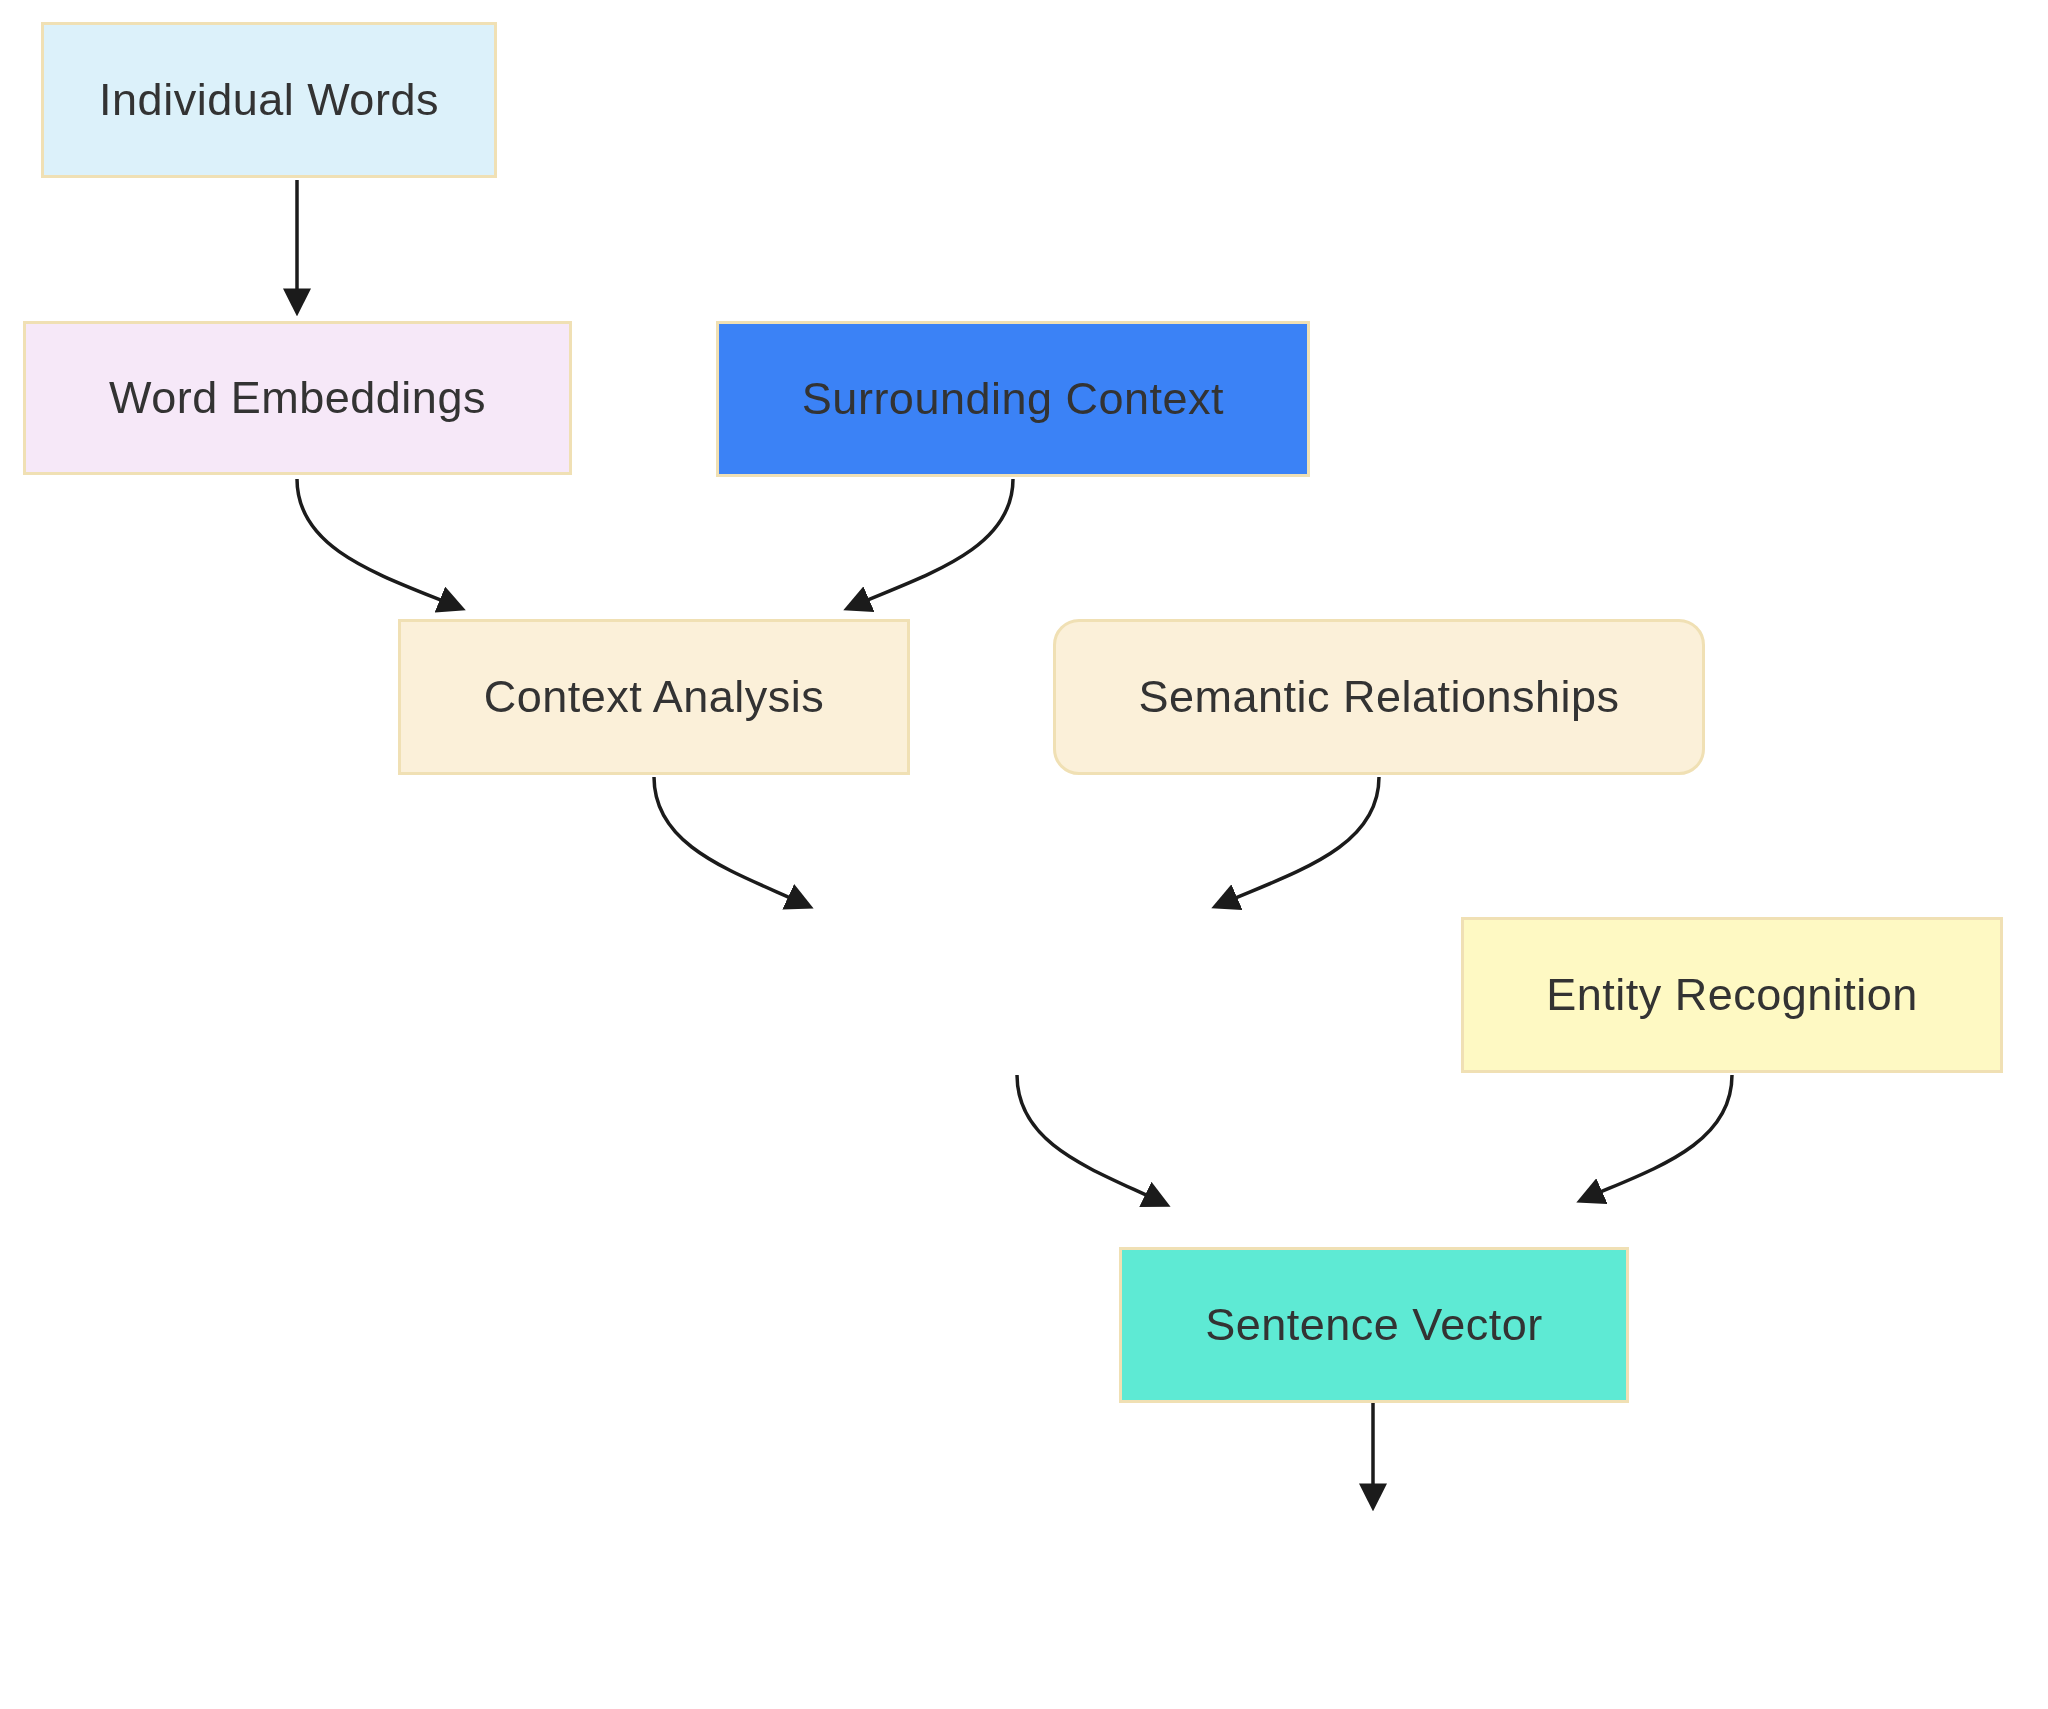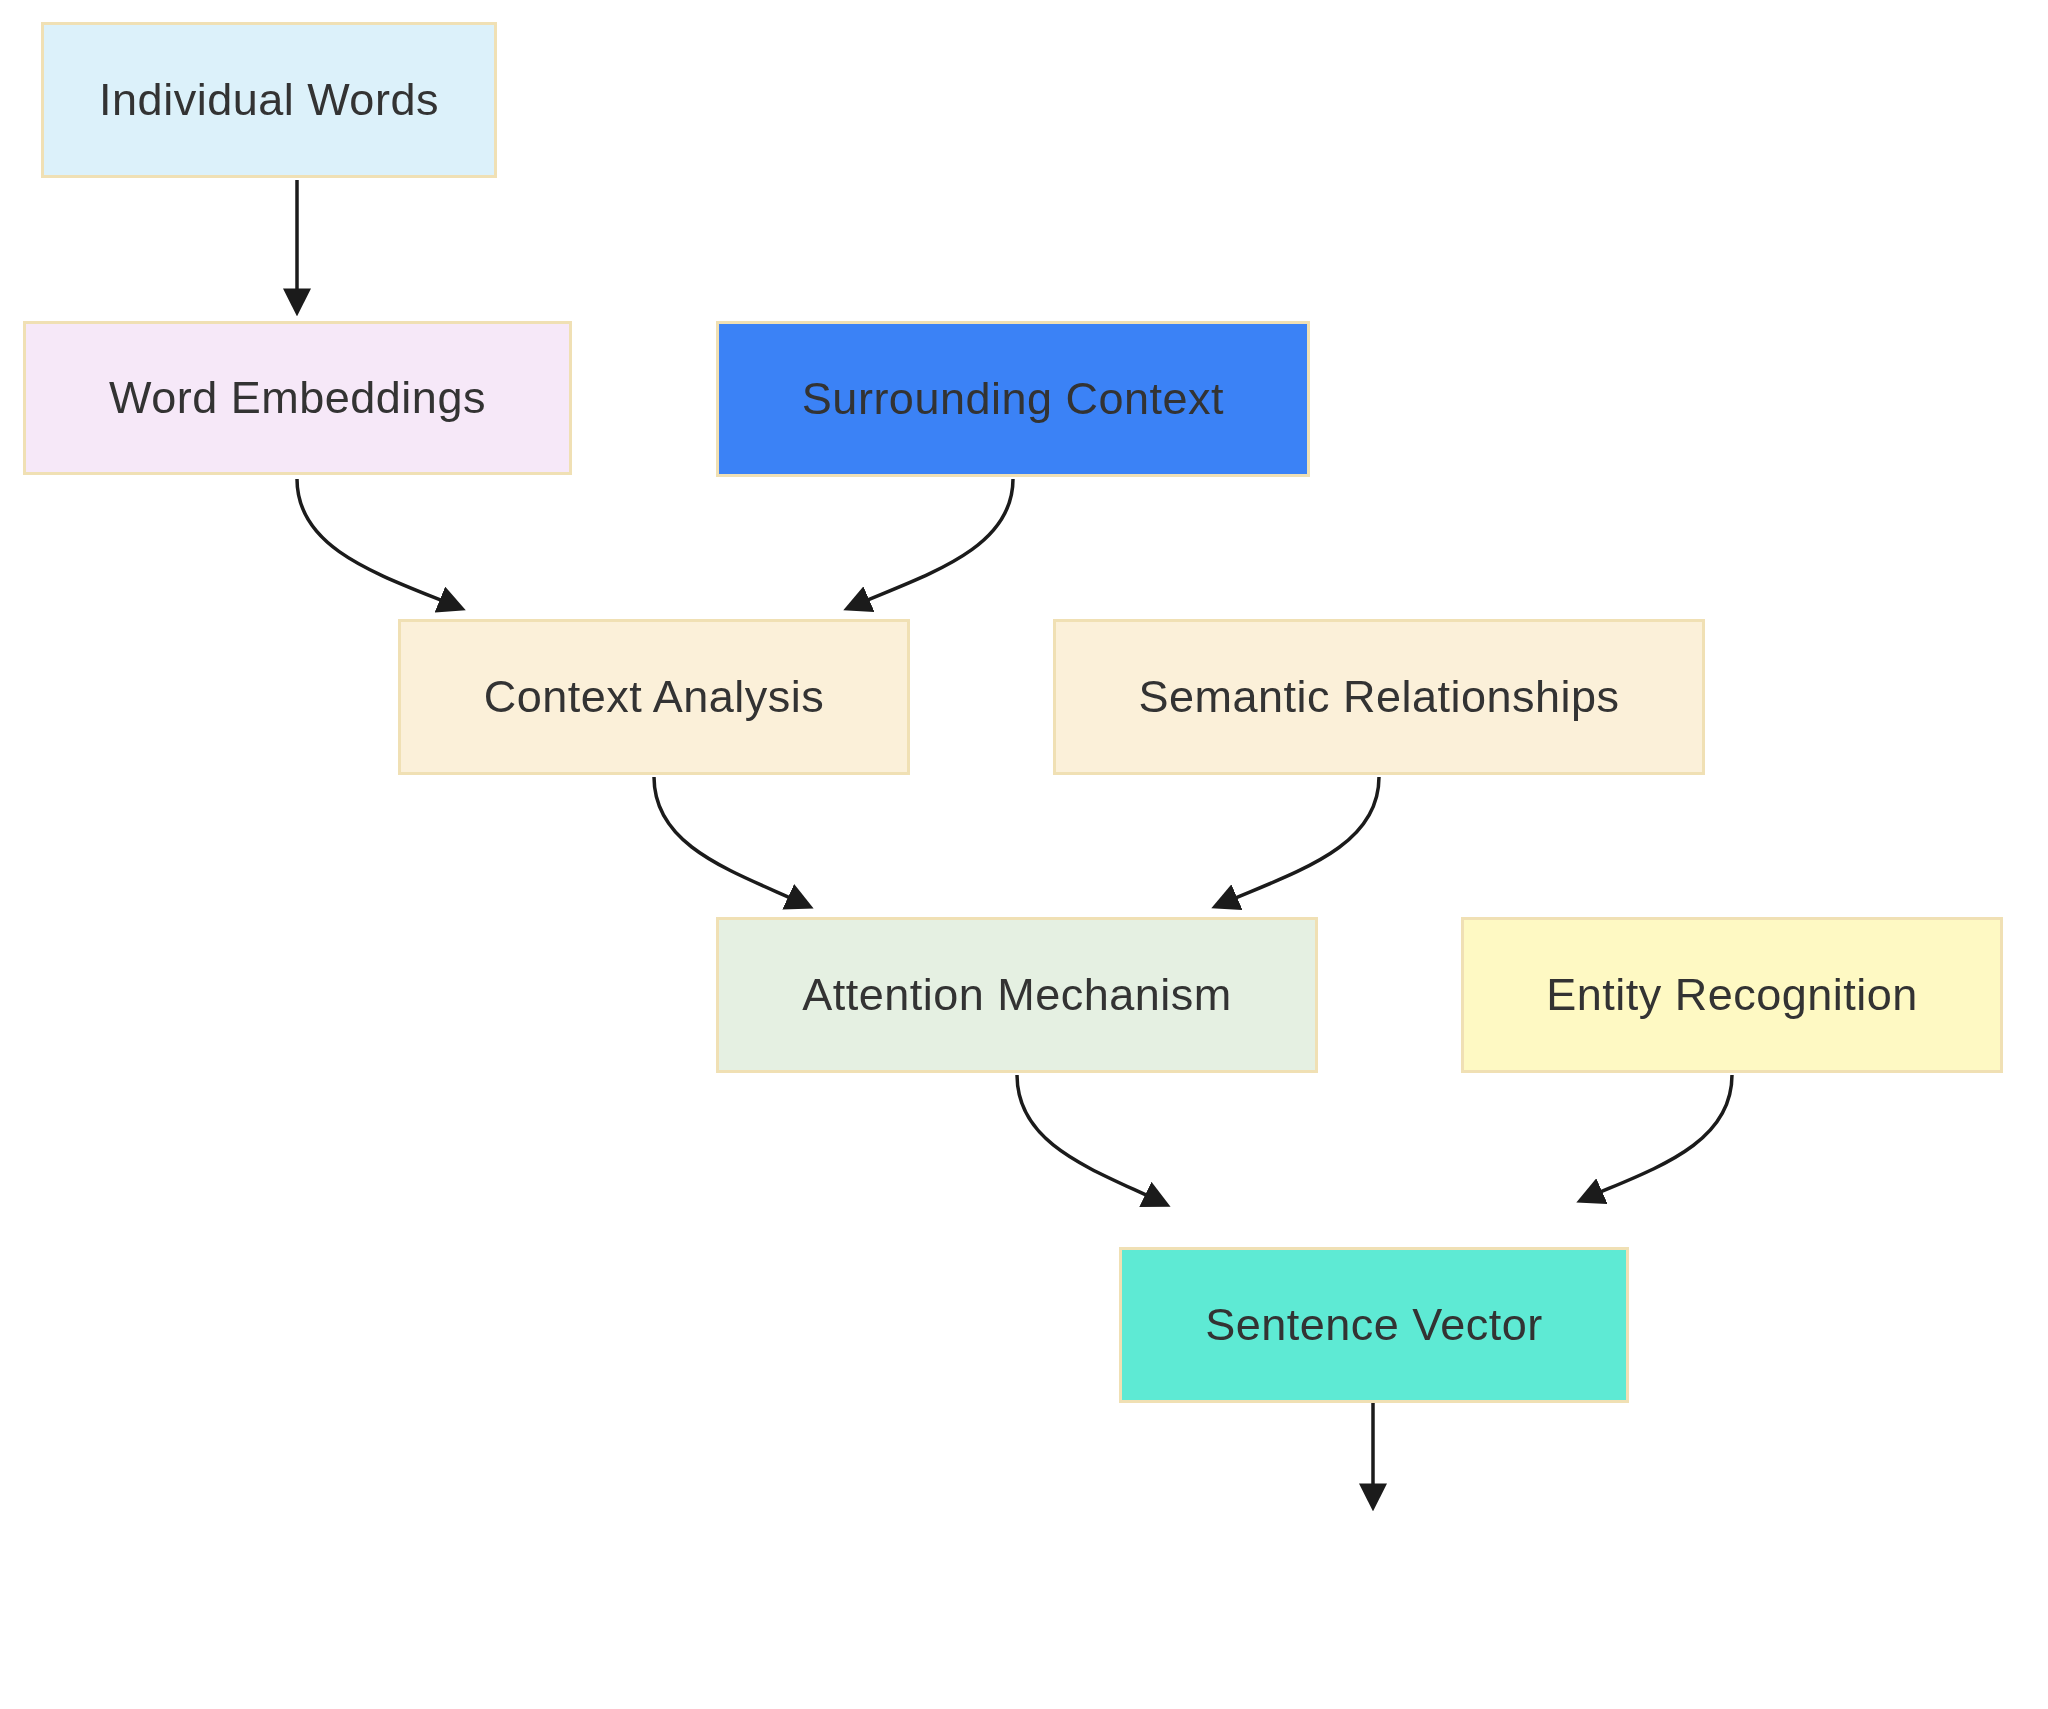--- a/index.html
+++ b/index.html
@@ -60,27 +60,24 @@
   </div>
 
   <div class="node n-sc" data-bind-style="background:diagram.nodes.2.fill" style="background: #3b82f6;">
     <span data-bind="diagram.nodes.2.label">Surrounding Context</span>
   </div>
 
   <div class="node n-ca" data-bind-style="background:diagram.nodes.3.fill" style="background: rgb(251, 240, 217);">
     <span data-bind="diagram.nodes.3.label">Context Analysis</span>
   </div>
 
-  <div class="node n-sr" data-bind-style="background:diagram.nodes.4.fill" style="background: rgb(251, 240, 217);">
+  <div class="node n-sr" data-bind-style="background:diagram.nodes.4.fill" style="background: rgb(251, 240, 217); border-radius: 26px;">
     <span data-bind="diagram.nodes.4.label">Semantic Relationships</span>
   </div>
 
-  <div class="node n-am" data-bind-style="background:diagram.nodes.5.fill" style="background: rgb(229, 240, 226);">
-    <span data-bind="diagram.nodes.5.label">Attention Mechanism</span>
-  </div>
 
   <div class="node n-er" data-bind-style="background:diagram.nodes.6.fill" style="background: #fef9c3;">
     <span data-bind="diagram.nodes.6.label">Entity Recognition</span>
   </div>
 
   <div class="node n-sv" data-bind-style="background:diagram.nodes.7.fill" style="background: #5eead4; margin-top: 30px;">
     <span data-bind="diagram.nodes.7.label">Sentence Vector</span>
   </div>
 
 

